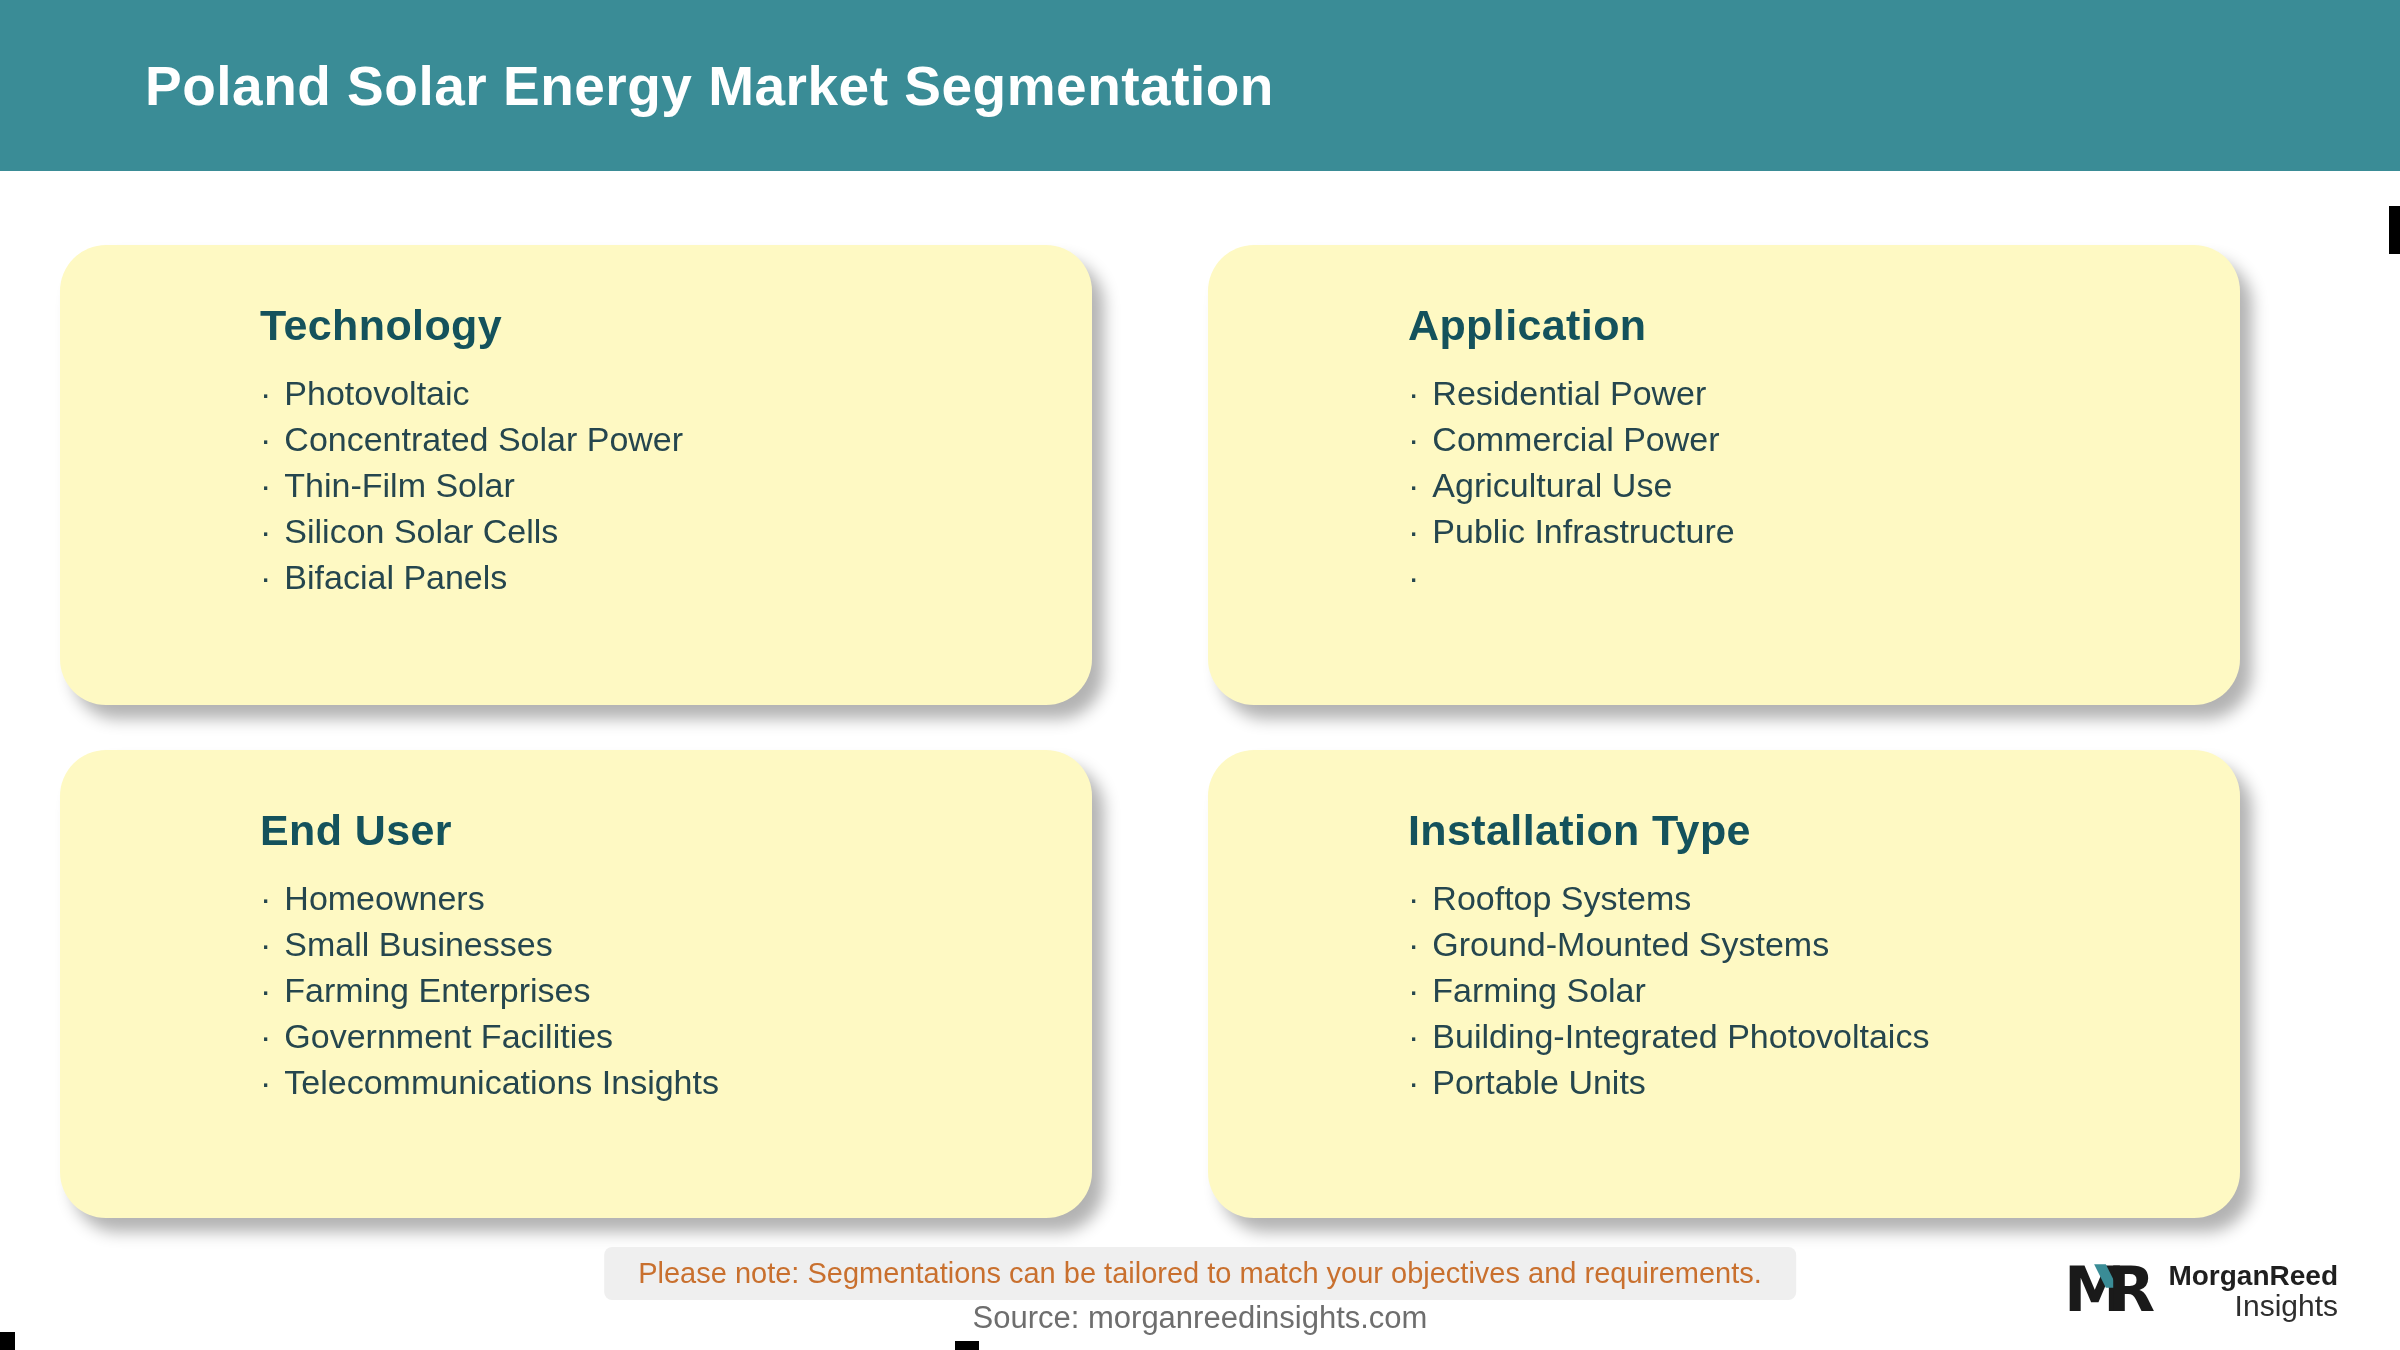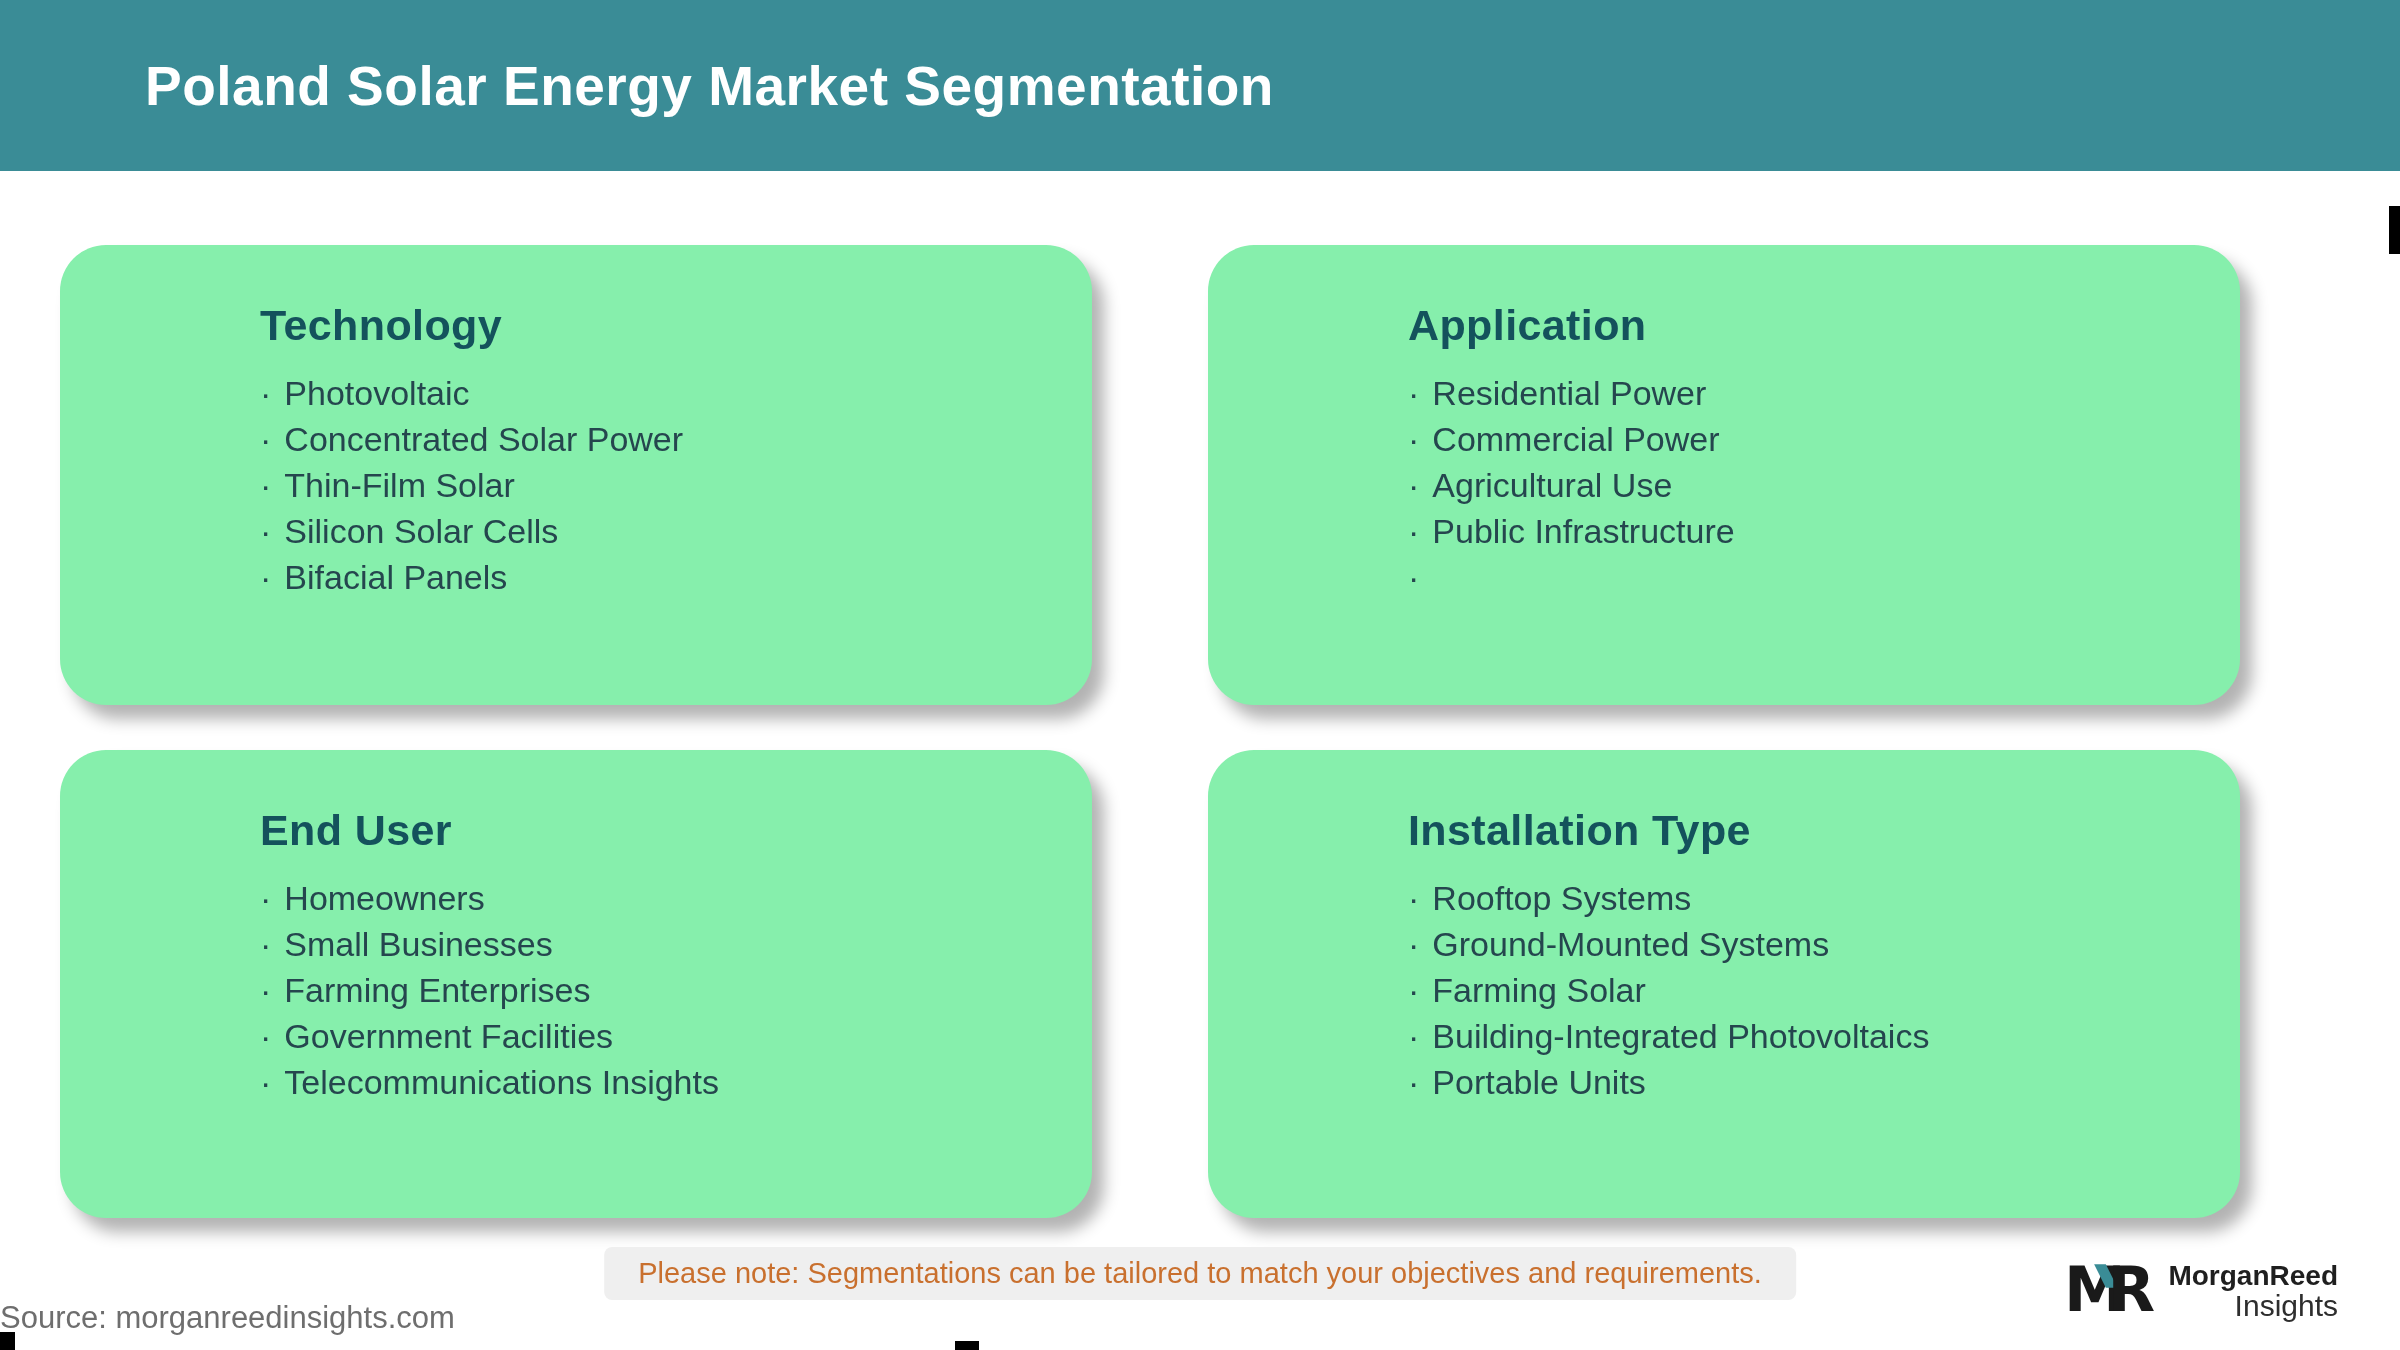--- a/index.html
+++ b/index.html
@@ -37,21 +37,21 @@
     position: absolute;
     top: 245px;
     left: 60px;
     display: grid;
     grid-template-columns: 1032px 1032px;
     grid-template-rows: 460px 468px;
     column-gap: 116px;
     row-gap: 45px;
   }
   .card {
-    background: #86efac;
+    background: #fef9c3;
     border-radius: 46px;
     box-shadow: 12px 14px 16px rgba(0,0,0,0.30);
     padding: 56px 24px 0 200px;
   }
   .card h2 {
     margin: 0 0 20px 0;
     font-size: 43px;
     font-weight: 700;
     letter-spacing: 0.4px;
     color: #14525C;
@@ -84,21 +84,21 @@
     font-size: 29px;
     padding: 10px 34px;
     border-radius: 8px;
     white-space: nowrap;
   }
   .source {
     position: absolute;
     top: 1300px;
     left: 0;
     width: 100%;
-    text-align: left;
+    text-align: center;
     font-size: 31px;
     color: #6E6E6E;
   }
 
   
   .logo {
     position: absolute;
     right: 62px;
     bottom: 26px;
     display: flex;

